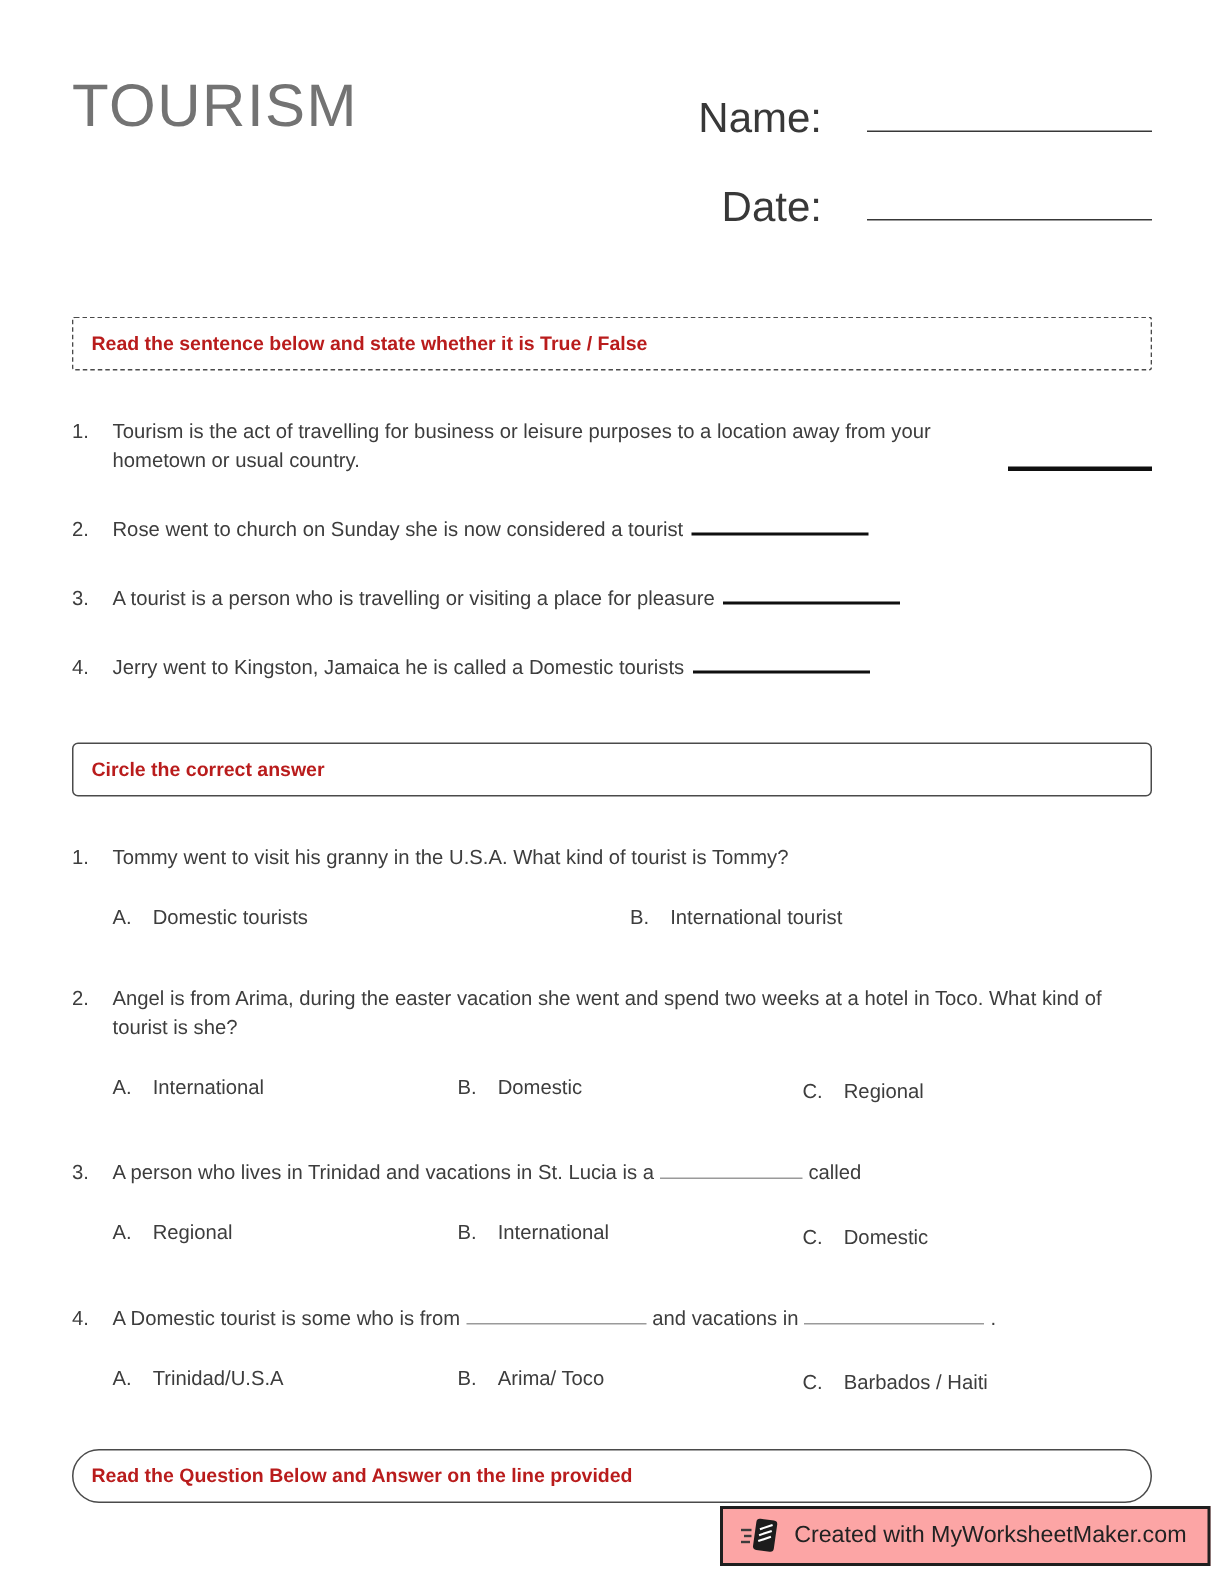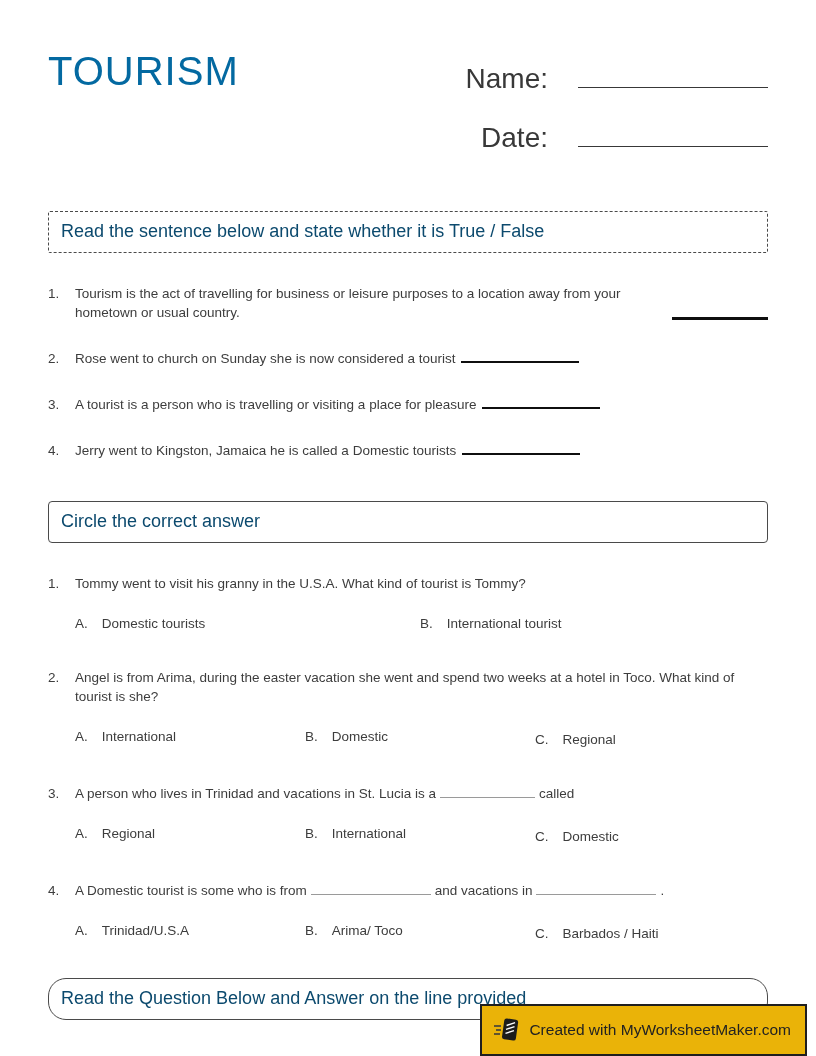--- a/index.html
+++ b/index.html
@@ -12,21 +12,21 @@
     overflow: hidden;
   }
   .page { padding: 48px 48px 0 48px; }
 
   
   header { display: flex; justify-content: space-between; align-items: flex-start; }
   .title {
     font-size: 40px;
     font-weight: 500;
     letter-spacing: 1px;
-    color: #0369a1;
+    color: #737373;
     line-height: 1.15;
   }
   .fields { display: flex; flex-direction: column; margin-top: 4px; }
   .field-row { display: flex; align-items: baseline; justify-content: flex-end; margin-bottom: 16px; }
   .field-label {
     font-size: 28px;
     color: #383838;
     margin-right: 30px;
   }
   .field-line {
@@ -35,22 +35,23 @@
     height: 36px;
     border-bottom: 1px solid #383838;
   }
 
   
   .ibox {
     margin-top: 41px;
     border: 1px solid #4a4a4a;
     border-radius: 4px;
     padding: 9px 12px 10px 12px;
-    font-size: 18px;
-    color: #0c4a6e;
+    font-size: 13px;
+    color: #b91c1c;
+    font-weight: bold;
   }
   .ibox.dashed { border: 1px dashed #4a4a4a; border-radius: 2px; }
 
   
   .tf-list { margin-top: 31px; }
   .tf-q { display: flex; margin-bottom: 27px; font-size: 13.5px; line-height: 19px; }
   .qnum { flex: 0 0 27px; }
   .qbody { flex: 1; }
   .tf-q1-body { display: flex; }
   .tf-q1-text { max-width: 592px; }
@@ -91,26 +92,26 @@
   .opt-w230 { width: 230px; }
   .opt-c { padding-top: 3px; }
 
   .ibox.last { margin-top: 33px; border-radius: 18px; }
 
   
   .credit {
     position: absolute;
     top: 1004px;
     right: 9px;
-    height: 52px;
+    height: 40px;
     display: flex;
     align-items: center;
     gap: 9px;
     border: 2px solid #1f1f1f;
-    background: #eab308;
+    background: #fca5a5;
     padding: 0 14px 0 12px;
   }
   .credit-text { font-size: 15.5px; color: #222222; white-space: nowrap; }
   .logo-icon { width: 26px; height: 28px; flex: 0 0 auto; }
 </style>
 </head>
 <body>
 
 <div class="page">
 

